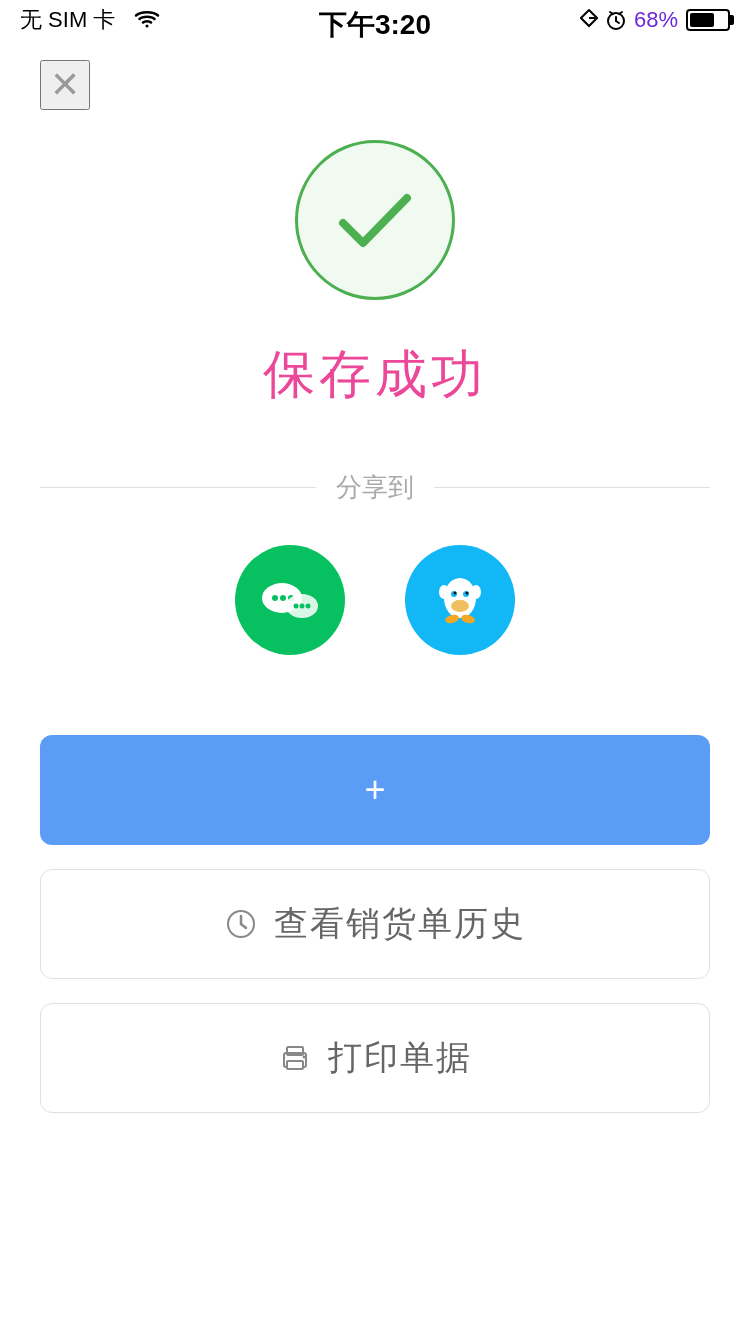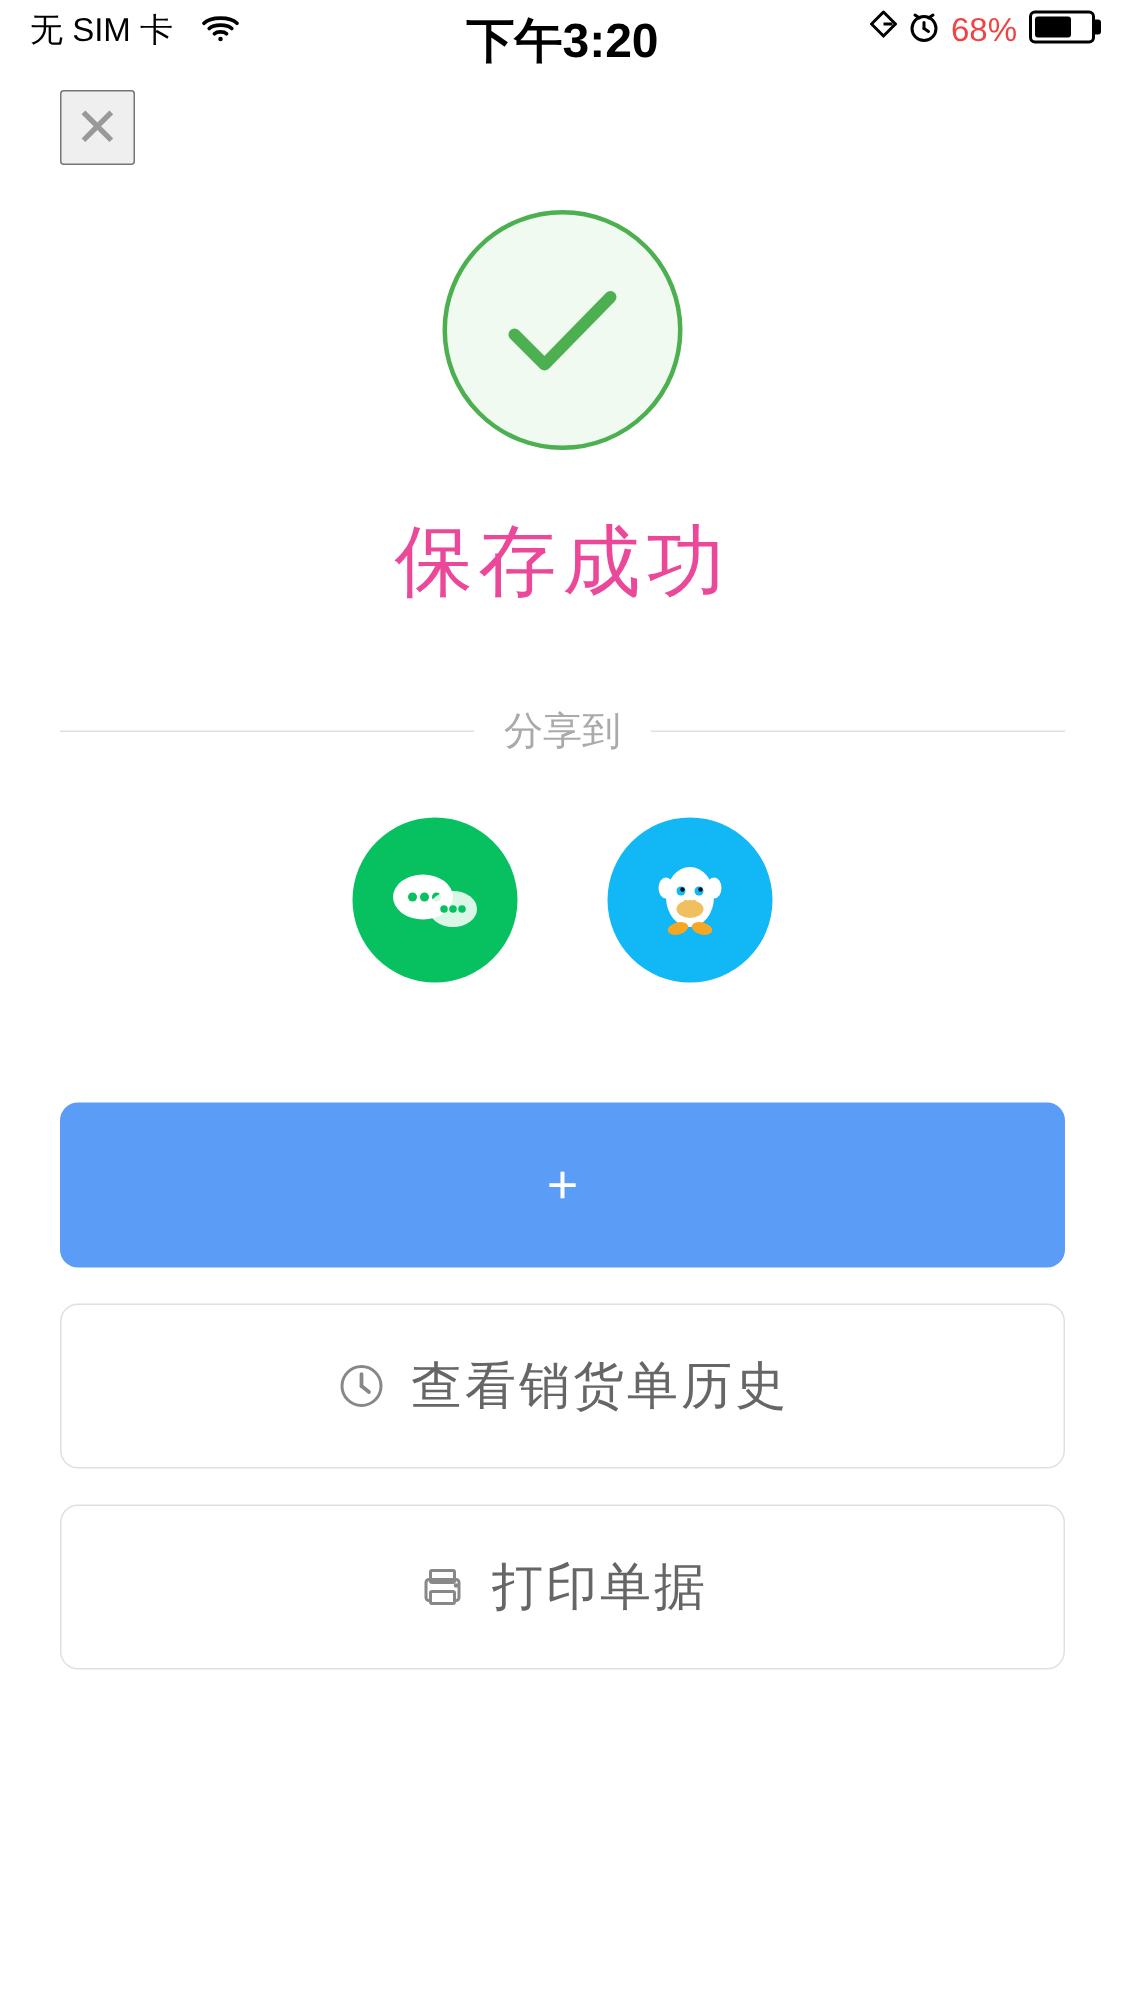--- a/index.html
+++ b/index.html
@@ -29,34 +29,35 @@
     .status-left {
       display: flex;
       align-items: center;
       gap: 18px;
       font-size: 24px;
       font-weight: 500;
       color: #000;
     }
 
     .status-center {
-      font-size: 32px;
+      font-size: 28px;
       font-weight: 600;
       color: #000;
       position: absolute;
       left: 50%;
       transform: translateX(-50%);
       top: 6px;
     }
 
     .status-right {
       display: flex;
+      align-items: center;
       gap: 8px;
       font-size: 22px;
-      color: #ef4444;
+      color: #6d28d9;
     }
 
     .battery-icon {
       width: 44px;
       height: 22px;
       border: 2px solid #000;
       border-radius: 4px;
       position: relative;
       display: flex;
       align-items: center;

